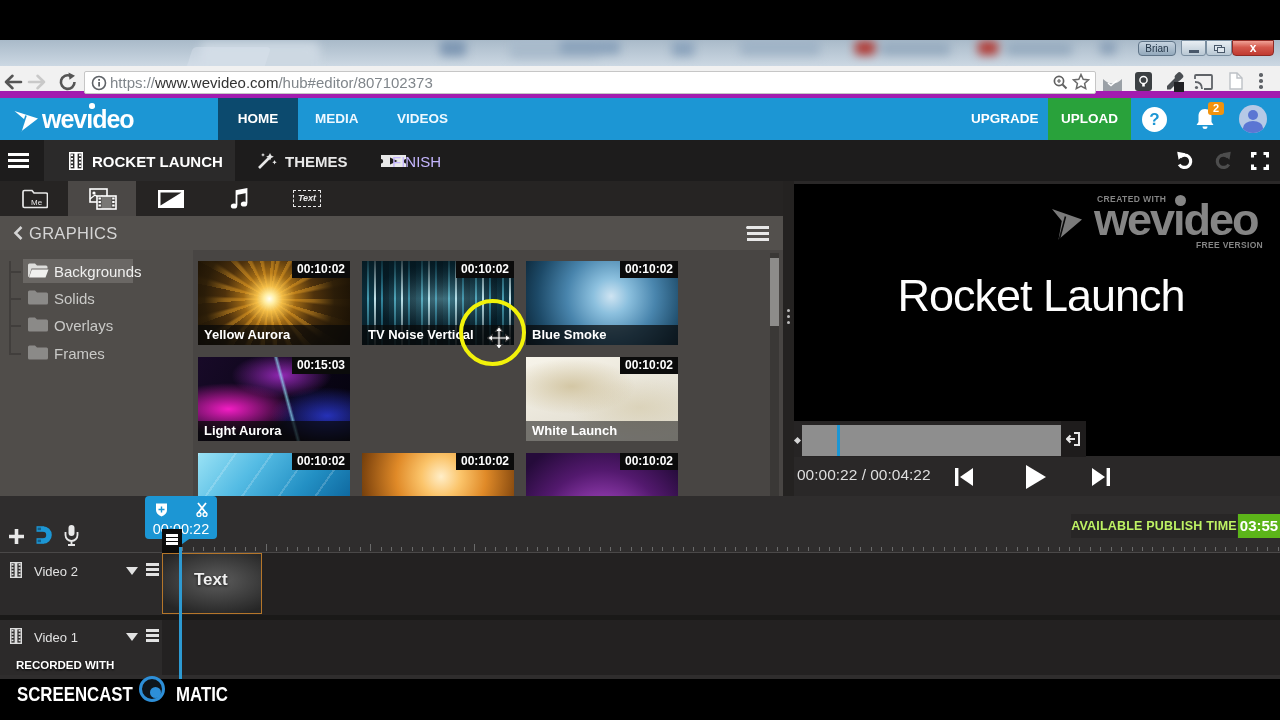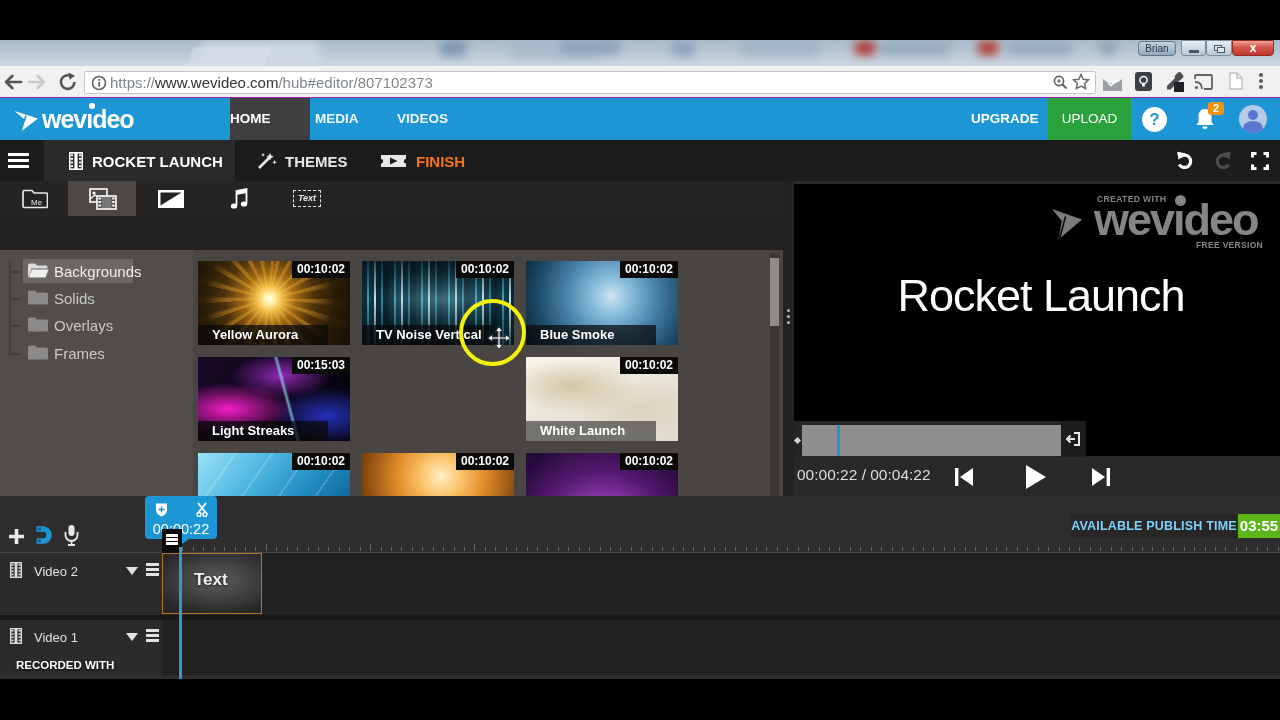--- a/index.html
+++ b/index.html
@@ -32,21 +32,21 @@
   <div class="ab" style="left:1181px;top:0px;width:25px;height:16px;background:linear-gradient(180deg,#e8eef3,#b9c8d4);border:1px solid #7a8ea0;border-radius:0 0 3px 3px">
     <div class="ab" style="left:7px;top:9px;width:10px;height:3px;background:#49586a"></div>
   </div>
   <div class="ab" style="left:1206px;top:0px;width:26px;height:16px;background:linear-gradient(180deg,#e8eef3,#b9c8d4);border:1px solid #7a8ea0;border-radius:0 0 3px 3px">
     <div class="ab" style="left:7px;top:4px;width:8px;height:6px;border:1px solid #49586a;background:#dfe7ee"></div>
     <div class="ab" style="left:10px;top:6px;width:8px;height:6px;border:1px solid #49586a;background:#dfe7ee"></div>
   </div>
   <div class="ab" style="left:1232px;top:0px;width:42px;height:16px;background:linear-gradient(180deg,#f0a296,#d4584c 45%,#c03a30);border:1px solid #8e2a24;border-radius:0 0 4px 4px;color:#fff;font-size:12px;font-weight:bold;text-align:center;line-height:14px">x</div>
 </div>
 
-<div class="ab" id="addrbar" style="left:0;top:66px;width:1280px;height:32px;background:#f1f1f1;border-bottom:1px solid #a21caf">
+<div class="ab" id="addrbar" style="left:0;top:66px;width:1280px;height:32px;background:#f1f1f1;border-bottom:7px solid #a21caf">
   <svg class="ab" style="left:3px;top:7px" width="22" height="18">
         <path d="M3 9 H18 M3 9 L9.5 2.8 M3 9 L9.5 15.2" stroke="#555" stroke-width="2.6" fill="none" stroke-linecap="round"></path>
       </svg>
   <svg class="ab" style="left:25px;top:7px" width="22" height="18">
         <path d="M4 9 H19 M19 9 L12.5 2.8 M19 9 L12.5 15.2" stroke="#c9c9c9" stroke-width="2.6" fill="none" stroke-linecap="round"></path>
       </svg>
   <svg class="ab" style="left:58px;top:6px" width="20" height="20">
         <path d="M16.5 10 A6.8 6.8 0 1 1 12.5 3.9" stroke="#555" stroke-width="2.6" fill="none"></path>
         <path d="M10.5 0.5 L17 3.7 L11.5 7.8 Z" fill="#555"></path>
       </svg>
@@ -98,25 +98,25 @@
   </div>
 </div>
 
 <div class="ab" id="wvheader" style="left:0;top:98px;width:1280px;height:42px;background:#1c96d4">
   <svg class="ab" style="left:13px;top:8px" width="28" height="27">
         <path d="M1.5 5 L25 12.5 L8 25.5 L11.5 13.5 Z" fill="#fff"></path>
         <path d="M8 25 L13 9.5" stroke="#1c96d4" stroke-width="1.6" fill="none"></path>
       </svg>
   <div class="ab" style="left:42px;top:7px;font-size:25px;font-weight:bold;color:#fff;letter-spacing:-1px">wevıdeo</div>
   <div class="ab" style="left:89px;top:5px;width:5.5px;height:5.5px;border-radius:50%;background:#fff"></div>
-  <div class="ab" style="left:230px;top:0;width:80px;height:42px;background:#404040;color:#fff;font-size:13.5px;font-weight:bold;line-height:42px">HOME</div>
+  <div class="ab" style="left:218px;top:0;width:80px;height:42px;background:#0c4a6e;color:#fff;font-size:13.5px;font-weight:bold;text-align:center;line-height:42px">HOME</div>
   <div class="ab" style="left:315px;top:0;width:44px;height:42px;color:#eef8ff;font-size:13.5px;font-weight:bold;line-height:42px">MEDIA</div>
   <div class="ab" style="left:397px;top:0;width:52px;height:42px;color:#eef8ff;font-size:13.5px;font-weight:bold;line-height:42px">VIDEOS</div>
   <div class="ab" style="left:971px;top:0;width:64px;height:42px;color:#fff;font-size:13.5px;font-weight:bold;line-height:42px">UPGRADE</div>
-  <div class="ab" style="left:1048px;top:0;width:83px;height:42px;background:#29a23b;color:#fff;font-size:13.5px;font-weight:normal;text-align:center;line-height:42px">UPLOAD</div>
+  <div class="ab" style="left:1048px;top:0;width:83px;height:42px;background:#29a23b;color:#fff;font-size:13.5px;font-weight:bold;text-align:center;line-height:42px">UPLOAD</div>
   <div class="ab" style="left:1142px;top:9px;width:25px;height:25px;border-radius:50%;background:#fff;color:#1c96d4;font-size:17px;font-weight:bold;text-align:center;line-height:25px">?</div>
   <svg class="ab" style="left:1193px;top:8px" width="24" height="26">
         <path d="M12 3 C7.5 3 5.5 6.5 5.5 10 L5.5 16 L3.5 19 L20.5 19 L18.5 16 L18.5 10 C18.5 6.5 16.5 3 12 3 Z" fill="#fff"></path>
         <path d="M9.5 20.5 a2.5 2.5 0 0 0 5 0 Z" fill="#fff"></path>
       </svg>
   <div class="ab" style="left:1208px;top:4px;width:16px;height:13px;background:#f2930d;border-radius:3px;color:#fff;font-size:11px;font-weight:bold;text-align:center;line-height:13px">2</div>
   <div class="ab" style="left:1239px;top:7px;width:28px;height:28px;border-radius:50%;background:#b6c9e6;overflow:hidden">
     <div class="ab" style="left:9px;top:5px;width:10px;height:10px;border-radius:50%;background:#5b76d3"></div>
     <div class="ab" style="left:4px;top:16px;width:20px;height:14px;border-radius:50% 50% 0 0;background:#5b76d3"></div>
   </div>
@@ -144,21 +144,21 @@
         <path d="M3 17 L13 7" stroke="#e8e8e8" stroke-width="2.6"></path>
         <path d="M14 2 l1.2 2.6 2.6 1.2 -2.6 1.2 -1.2 2.6 -1.2 -2.6 -2.6 -1.2 2.6 -1.2 Z" fill="#e8e8e8"></path>
         <path d="M18.5 9 l.7 1.5 1.5.7 -1.5.7 -.7 1.5 -.7 -1.5 -1.5 -.7 1.5 -.7 Z" fill="#e8e8e8"></path>
         <path d="M7 2 l.6 1.3 1.3.6 -1.3.6 -.6 1.3 -.6 -1.3 -1.3 -.6 1.3 -.6 Z" fill="#e8e8e8"></path>
       </svg>
   <div class="ab" style="left:285px;top:13px;font-size:15px;font-weight:bold;color:#e8e8e8">THEMES</div>
   <svg class="ab" style="left:381px;top:13px" width="25" height="16">
         <path d="M0 2 H25 V6 a2.2 2.2 0 0 0 0 4.4 V14 H0 V10.4 a2.2 2.2 0 0 0 0-4.4 Z" fill="#e8e8e8"></path>
         <path d="M9 4.5 L16.5 8 L9 11.5 Z" fill="#1d1c1c"></path>
       </svg>
-  <div class="ab" style="left:416px;top:13px;font-size:15px;font-weight:bold;color:#f97316">FINISH</div>
+  <div class="ab" style="left:392px;top:13px;font-size:15px;font-weight:normal;color:#c4b5fd">FINISH</div>
   <svg class="ab" style="left:1176px;top:11px" width="17" height="19">
         <path d="M3.8 6.2 A6.2 6.2 0 1 1 3.2 13.5" fill="none" stroke="#fff" stroke-width="3.2"></path>
         <path d="M1.2 0.8 L9.4 2.2 L2.6 8.8 Z" fill="#fff"></path>
       </svg>
   <svg class="ab" style="left:1215px;top:11px" width="17" height="19">
         <path d="M13.2 6.2 A6.2 6.2 0 1 0 13.8 13.5" fill="none" stroke="#4d4d4d" stroke-width="3.2"></path>
         <path d="M15.8 0.8 L7.6 2.2 L14.4 8.8 Z" fill="#4d4d4d"></path>
       </svg>
   <svg class="ab" style="left:1251px;top:12px" width="18" height="18">
         <path d="M1.5 5.5 V1.5 H5.5 M12.5 1.5 H16.5 V5.5 M16.5 12.5 V16.5 H12.5 M5.5 16.5 H1.5 V12.5" fill="none" stroke="#fff" stroke-width="3"></path>
@@ -197,20 +197,33 @@
 
   <svg class="ab" style="left:230px;top:6px" width="20" height="24">
         <path d="M6.5 18.5 V4 L16.5 2 V16.5" stroke="#fff" stroke-width="1.8" fill="none"></path>
         <path d="M6.5 4 L16.5 2 V6 L6.5 8 Z" fill="#fff"></path>
         <ellipse cx="4" cy="19" rx="3.2" ry="2.6" fill="#fff"></ellipse>
         <ellipse cx="14" cy="17" rx="3.2" ry="2.6" fill="#fff"></ellipse>
       </svg>
 
   <div class="ab" style="left:293px;top:9px;width:28px;height:17px;border:1.5px dashed #e8e8e8;color:#e8e8e8;font-size:9px;font-style:italic;font-weight:bold;text-align:center;line-height:14px">Text</div>
 
+  <div class="ab" style="left:0;top:35px;width:783px;height:34px;background:#53504d">
+    <svg class="ab" style="left:12px;top:9px" width="12" height="16">
+          <path d="M9.5 2 L3.5 8 L9.5 14" stroke="#d5d5d5" stroke-width="2.6" fill="none"></path>
+        </svg>
+    <div class="ab" style="left:29px;top:8px;font-size:16.5px;color:#d5d5d5;letter-spacing:.3px">GRAPHICS</div>
+    <div class="ab" style="left:747px;top:10px">
+      <div style="width:22px;height:3.4px;background:#e8e8e8;margin-bottom:2.6px;position:relative">
+            <span style="position:absolute;left:-1px;top:0;width:4px;height:3.4px;background:#e8e8e8;border-radius:50%"></span>
+          </div>
+      <div style="width:22px;height:3.4px;background:#e8e8e8;margin-bottom:2.6px"></div>
+      <div style="width:22px;height:3.4px;background:#e8e8e8"></div>
+    </div>
+  </div>
 
   <div class="ab" style="left:0;top:69px;width:193px;height:246px;background:#504d4a"></div>
 
   <div class="ab" style="left:193px;top:69px;width:590px;height:246px;background:#484543"></div>
 
   <div class="ab" style="left:9px;top:80px;width:1.5px;height:93px;background:#413e3c"></div>
   <div class="ab" style="left:9px;top:90px;width:12px;height:1.5px;background:#413e3c"></div>
   <div class="ab" style="left:9px;top:117px;width:12px;height:1.5px;background:#413e3c"></div>
   <div class="ab" style="left:9px;top:144px;width:12px;height:1.5px;background:#413e3c"></div>
   <div class="ab" style="left:9px;top:172px;width:12px;height:1.5px;background:#413e3c"></div>
@@ -245,21 +258,21 @@
         <div class="nm">TV Noise Vertical</div>
       </div>
   <div class="ab thumb" style="left:526px;top:80px" id="t3">
         <div class="img" style="background:radial-gradient(circle at 56% 42%,#cfe4f2 0%,#8cc0de 18%,#4985ad 45%,#1d4a68 75%,#0a2232 100%)"></div>
         <div class="dur">00:10:02</div>
         <div class="nm">Blue Smoke</div>
       </div>
   <div class="ab thumb" style="left:198px;top:176px" id="t4">
         <div class="img" style="background:linear-gradient(75deg,transparent 56%,rgba(150,235,255,.65) 57.5%,transparent 59%),radial-gradient(ellipse 70% 50% at 20% 62%,rgba(255,30,205,.95),rgba(255,30,205,0) 62%),radial-gradient(ellipse 55% 45% at 55% 22%,rgba(190,50,230,.75),rgba(190,50,230,0) 60%),radial-gradient(ellipse 60% 55% at 85% 70%,rgba(45,60,225,.8),rgba(45,60,225,0) 62%),linear-gradient(120deg,#180a28,#0a0516 60%,#05030e)"></div>
         <div class="dur">00:15:03</div>
-        <div class="nm">Light Streaks</div>
+        <div class="nm">Light Aurora</div>
       </div>
   <div class="ab thumb" style="left:526px;top:176px" id="t6">
         <div class="img" style="background:radial-gradient(ellipse 70% 55% at 30% 35%,rgba(205,190,150,.8),rgba(205,190,150,0) 60%),radial-gradient(ellipse 70% 55% at 75% 60%,rgba(215,205,175,.7),rgba(215,205,175,0) 65%),linear-gradient(160deg,#f7f4ea,#e9e5d9 50%,#dedacd)"></div>
         <div class="dur">00:10:02</div>
         <div class="nm" style="background:rgba(40,40,40,.6)">White Launch</div>
       </div>
   <div class="ab thumb" style="left:198px;top:272px" id="t7">
         <div class="img" style="background:repeating-linear-gradient(125deg,rgba(255,255,255,.18) 0 2px,transparent 2px 30px),linear-gradient(130deg,#9ae2f5 0%,#55bce4 30%,#2390c4 60%,#0f69a0 85%,#0b5186 100%)"></div>
         <div class="dur">00:10:02</div>
       </div>
@@ -324,21 +337,21 @@
   <svg class="ab" style="left:485px;top:143px;transform:scale(.88)" width="28" height="28">
     <g stroke="#3a3a3a" stroke-width="1.2" fill="#fff">
     <path d="M14 1 L18 6.6 L15.2 6.6 L15.2 12.8 L21.4 12.8 L21.4 10 L27 14 L21.4 18 L21.4 15.2 L15.2 15.2 L15.2 21.4 L18 21.4 L14 27 L10 21.4 L12.8 21.4 L12.8 15.2 L6.6 15.2 L6.6 18 L1 14 L6.6 10 L6.6 12.8 L12.8 12.8 L12.8 6.6 L10 6.6 Z"></path>
     </g>
   </svg>
 </div>
 <style>
 .thumb{width:152px;height:84px}
 .thumb .img{position:absolute;left:0;top:0;width:152px;height:84px}
 .thumb .dur{position:absolute;right:0;top:0;background:#0b0b0b;color:#fff;font-size:12px;font-weight:bold;padding:1px 5px 2px 5px}
-.thumb .nm{position:absolute;left:0;bottom:0;width:130px;background:rgba(8,8,8,.72);color:#fff;font-size:13px;font-weight:bold;padding:2px 0 3px 14px;box-sizing:border-box;white-space:nowrap;overflow:hidden}
+.thumb .nm{position:absolute;left:0;bottom:0;width:152px;background:rgba(8,8,8,.72);color:#fff;font-size:13px;font-weight:bold;padding:2px 0 3px 6px;box-sizing:border-box;white-space:nowrap;overflow:hidden}
 </style>
 
 <div class="ab" id="timeline" style="left:0;top:496px;width:1280px;height:183px;background:#2f2d2d">
 
   <svg class="ab" style="left:8px;top:32px" width="17" height="17">
         <path d="M8.5 1 V16 M1 8.5 H16" stroke="#e8e8e8" stroke-width="3.6"></path>
       </svg>
   <svg class="ab" style="left:36px;top:30px" width="19" height="18">
         <path d="M7 3 a6 6 0 0 1 0 12" fill="none" stroke="#1c96d4" stroke-width="5.6"></path>
         <rect x="0.5" y="0.2" width="7" height="5.6" fill="#1c96d4"></rect>
@@ -457,21 +470,21 @@
         <div class="ab" style="left:1204.5px;top:50.5px;width:1.1px;height:4px;background:#6a6a6a"></div>
         <div class="ab" style="left:1214.9px;top:50.5px;width:1.1px;height:4px;background:#6a6a6a"></div>
         <div class="ab" style="left:1225.4px;top:50.5px;width:1.1px;height:4px;background:#6a6a6a"></div>
         <div class="ab" style="left:1235.8px;top:50.5px;width:1.1px;height:4px;background:#6a6a6a"></div>
         <div class="ab" style="left:1246.2px;top:50.5px;width:1.1px;height:4px;background:#6a6a6a"></div>
         <div class="ab" style="left:1256.6px;top:50.5px;width:1.1px;height:4px;background:#6a6a6a"></div>
         <div class="ab" style="left:1267.1px;top:50.5px;width:1.1px;height:4px;background:#6a6a6a"></div>
         <div class="ab" style="left:1277.5px;top:50.5px;width:1.1px;height:4px;background:#6a6a6a"></div>
       </div>
 
-  <div class="ab" style="left:1071px;top:18px;width:166px;height:24px;background:#282626;color:#7dd3fc;font-size:12.5px;white-space:nowrap;font-weight:bold;text-align:center;line-height:24px;letter-spacing:.2px">AVAILABLE PUBLISH TIME</div>
+  <div class="ab" style="left:1071px;top:18px;width:166px;height:24px;background:#282626;color:#bef264;font-size:12.5px;white-space:nowrap;font-weight:bold;text-align:center;line-height:24px;letter-spacing:.2px">AVAILABLE PUBLISH TIME</div>
   <div class="ab" style="left:1238px;top:18px;width:42px;height:24px;background:#5cb519;color:#fff;font-size:15px;font-weight:bold;text-align:center;line-height:24px">03:55</div>
 
   <div class="ab" style="left:145px;top:0px;width:72px;height:43px;background:#1c96d4;border-radius:4px"></div>
   <svg class="ab" style="left:155px;top:6px" width="13" height="15">
         <path d="M1 1.5 H12 V8 Q12 12 6.5 14.5 Q1 12 1 8 Z" fill="#fff"></path>
         <path d="M6.5 4.5 v6 M3.5 7.5 h6" stroke="#1c96d4" stroke-width="1.4"></path>
       </svg>
   <svg class="ab" style="left:196px;top:6px" width="12" height="15">
         <path d="M2 1 L10 11 M10 1 L2 11" stroke="#fff" stroke-width="1.8"></path>
         <circle cx="3" cy="12.5" r="2" fill="none" stroke="#fff" stroke-width="1.4"></circle>
@@ -528,14 +541,20 @@
   </div>
 
   <div class="ab" style="left:162px;top:33px;width:20px;height:24px;background:#0c0c0c"></div>
   <div class="ab" style="left:166px;top:38px;width:12px;height:2.6px;background:#fff;box-shadow:0 4px #fff,0 8px #fff"></div>
 
   <div class="ab" style="left:179px;top:51px;width:2.5px;height:132px;background:#2d9ad2"></div>
 
   <div class="ab" style="left:16px;top:163px;font-size:11.5px;font-weight:bold;color:#fff;text-shadow:0 1px 2px #000">RECORDED WITH</div>
 </div>
 
+<div class="ab" id="botbar" style="left:0;top:679px;width:1280px;height:41px;background:#000">
+  <div class="ab" style="left:17px;top:3px;font-size:21px;font-weight:bold;color:#fff;transform:scaleX(.8);transform-origin:0 0;white-space:nowrap">SCREENCAST</div>
+  <div class="ab" style="left:139px;top:-3px;width:26px;height:26px;border-radius:50%;border:3px solid #2d8fd8;background:#0e151b"></div>
+  <div class="ab" style="left:149.5px;top:7.5px;width:11px;height:11px;border-radius:50%;background:#2d8fd8"></div>
+  <div class="ab" style="left:176px;top:3px;font-size:21px;font-weight:bold;color:#fff;transform:scaleX(.8);transform-origin:0 0;white-space:nowrap">MATIC</div>
+</div>
 
 </div>
 
 </body></html>

